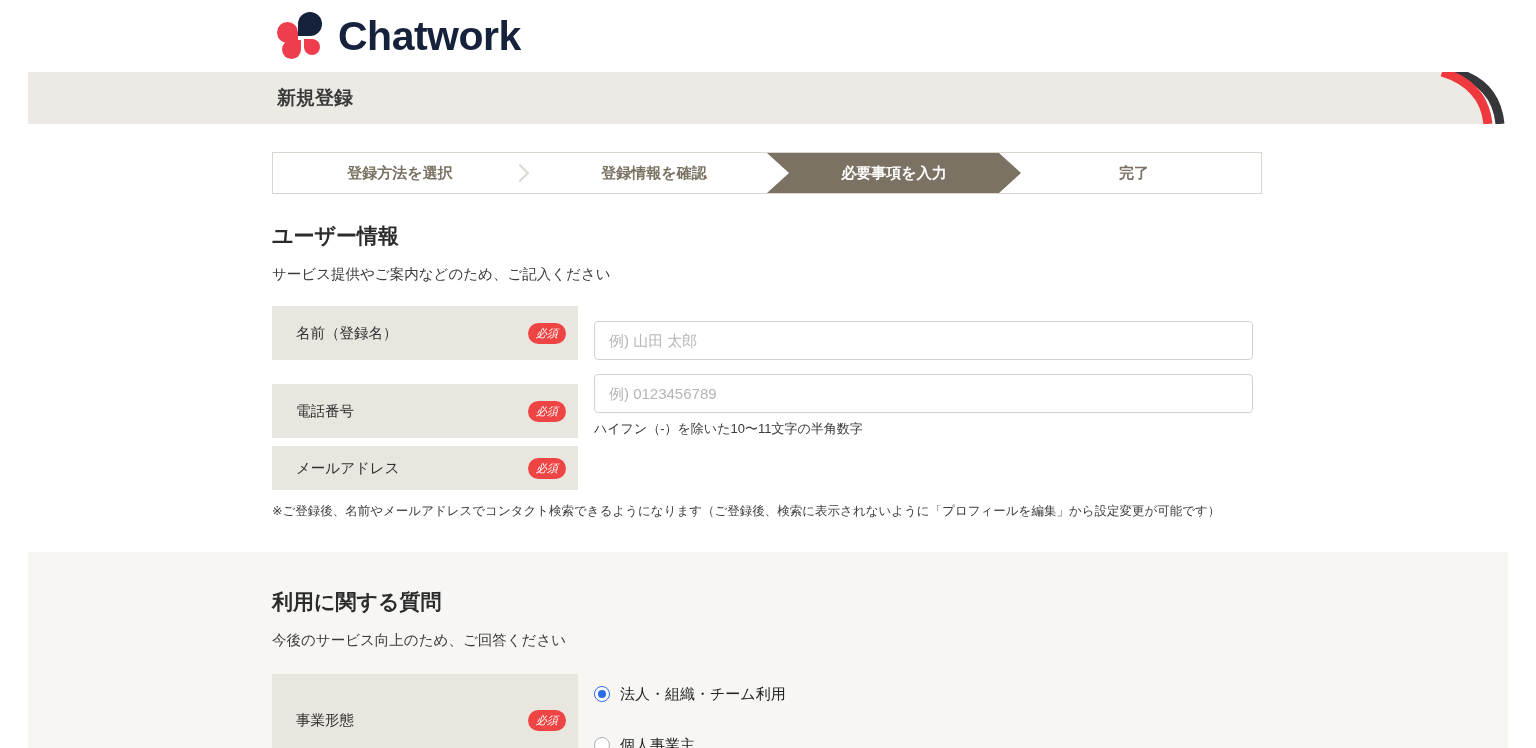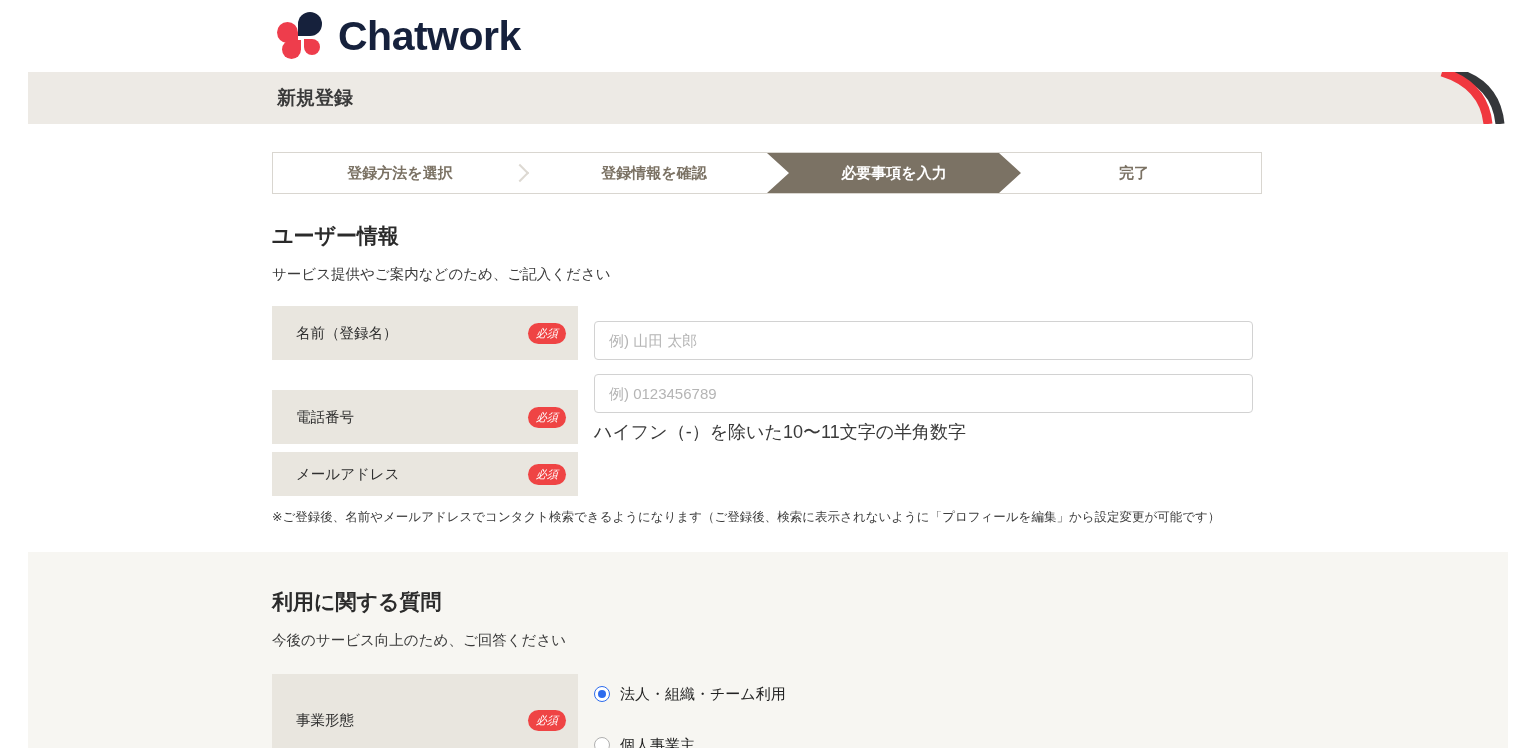--- a/index.html
+++ b/index.html
@@ -43,21 +43,21 @@
                 padding:0 12px 0 24px; flex-shrink:0; }
   .label-cell.short { min-height:44px; }
   .label-text { flex:1; font-size:14.5px; color:#2f2f2f; }
   .req-badge { background:#ef4444; color:#fff; font-size:11px; line-height:1;
                padding:5px 8px; border-radius:11px; white-space:nowrap;font-style:italic; }
   .field-area { flex:1; margin-left:16px; padding-top:6px; display:flex; flex-direction:column; }
   .text-input { width:659px; height:39px; border:1.5px solid #d2d2d2; border-radius:4px;
                 font-size:15px; padding:0 14px; color:#333; background:#fff; outline:none;
                 font-family:"Liberation Sans","DejaVu Sans",sans-serif; }
   .text-input::placeholder { color:#b5b5b5; }
-  .helper { margin-top:7px; font-size:18px; color:#3a3a3a; }
+  .helper { margin-top:7px; font-size:13px; color:#3a3a3a; }
   .note { margin-top:13px; font-size:12.5px; color:#3c3c3c; }
 
   
   .section-usage { position:absolute; left:28px; right:28px; top:552px; height:196px; background:#f7f6f2; }
   .usage-inner { position:absolute; left:244px; top:36px; width:981px; }
   .usage-row { display:flex; align-items:flex-start; margin-top:24px; }
   .label-cell.tall { min-height:140px; align-items:flex-start; padding-top:36px; }
   .label-inline { display:flex; align-items:center; flex:1;gap:40px; }
   .radio-area { flex:1; margin-left:16px; padding-top:8px; }
   .radio-row { display:flex; align-items:center; gap:10px; height:24px; font-size:15px; color:#222; }

